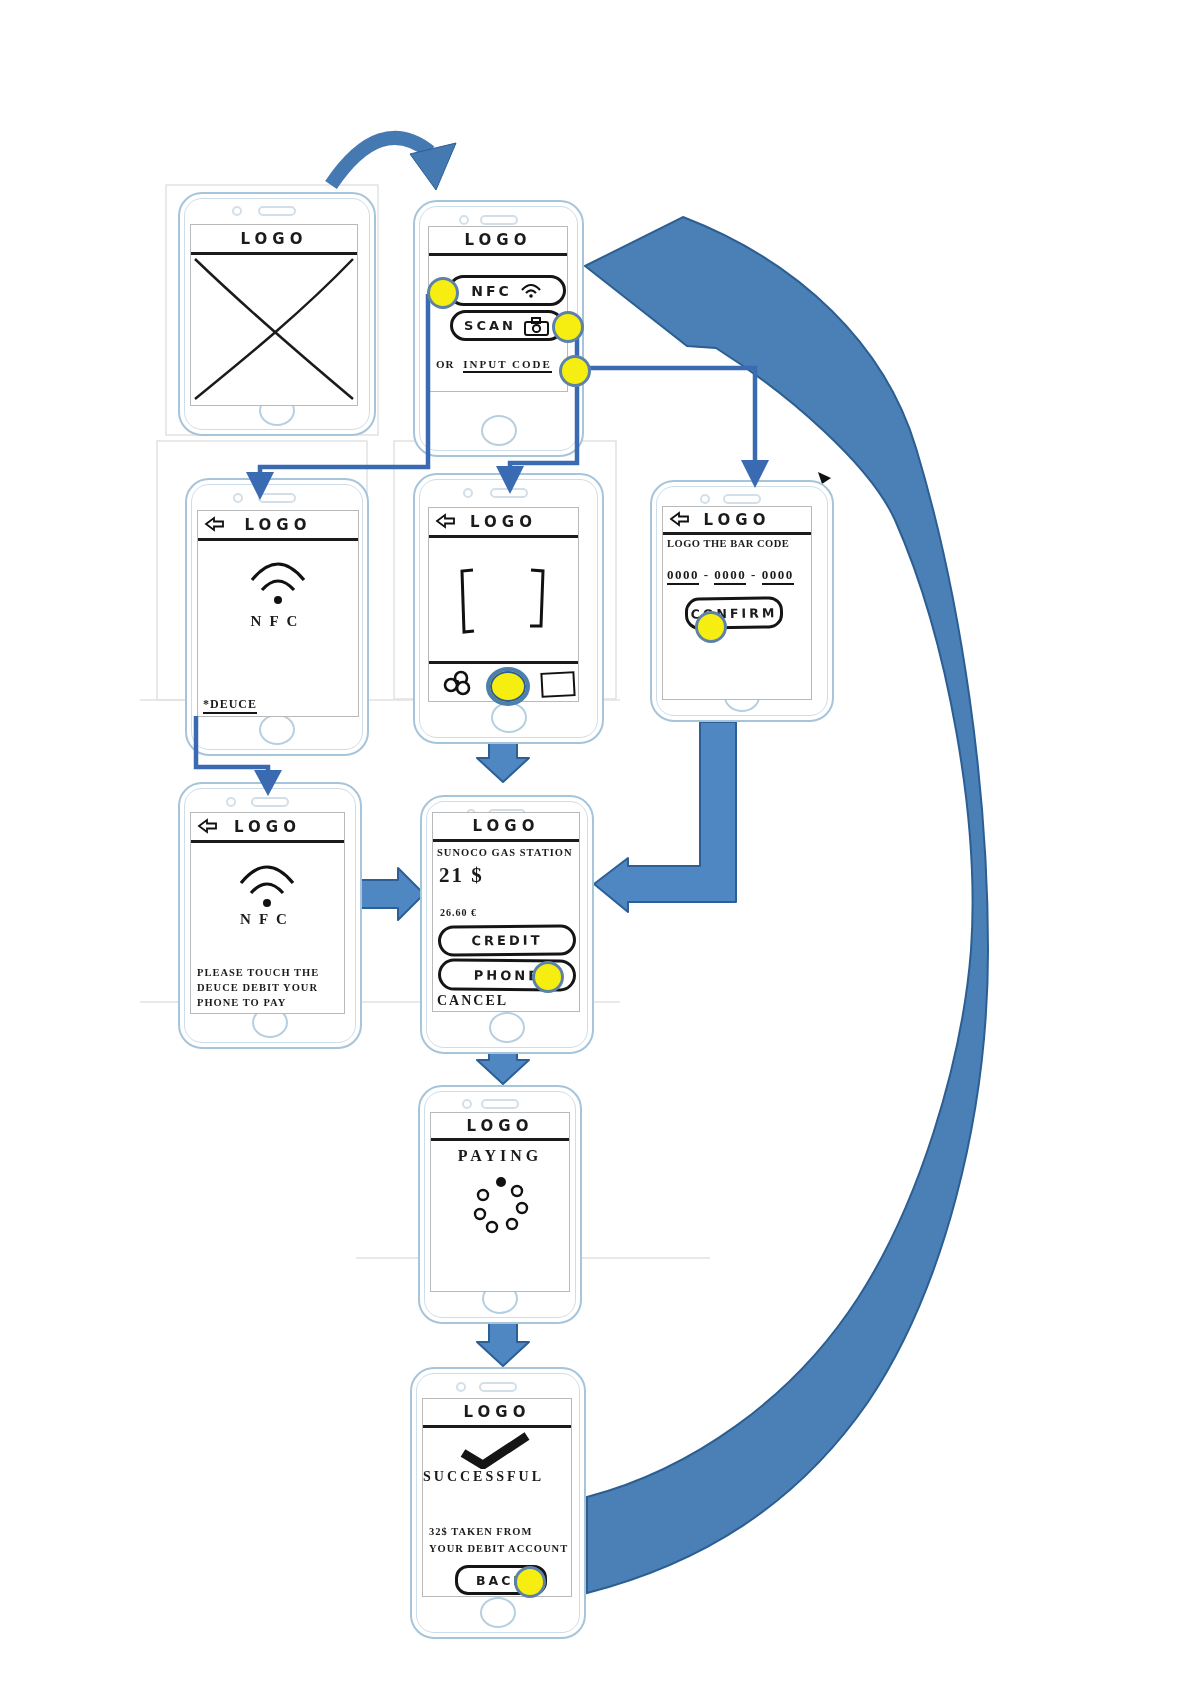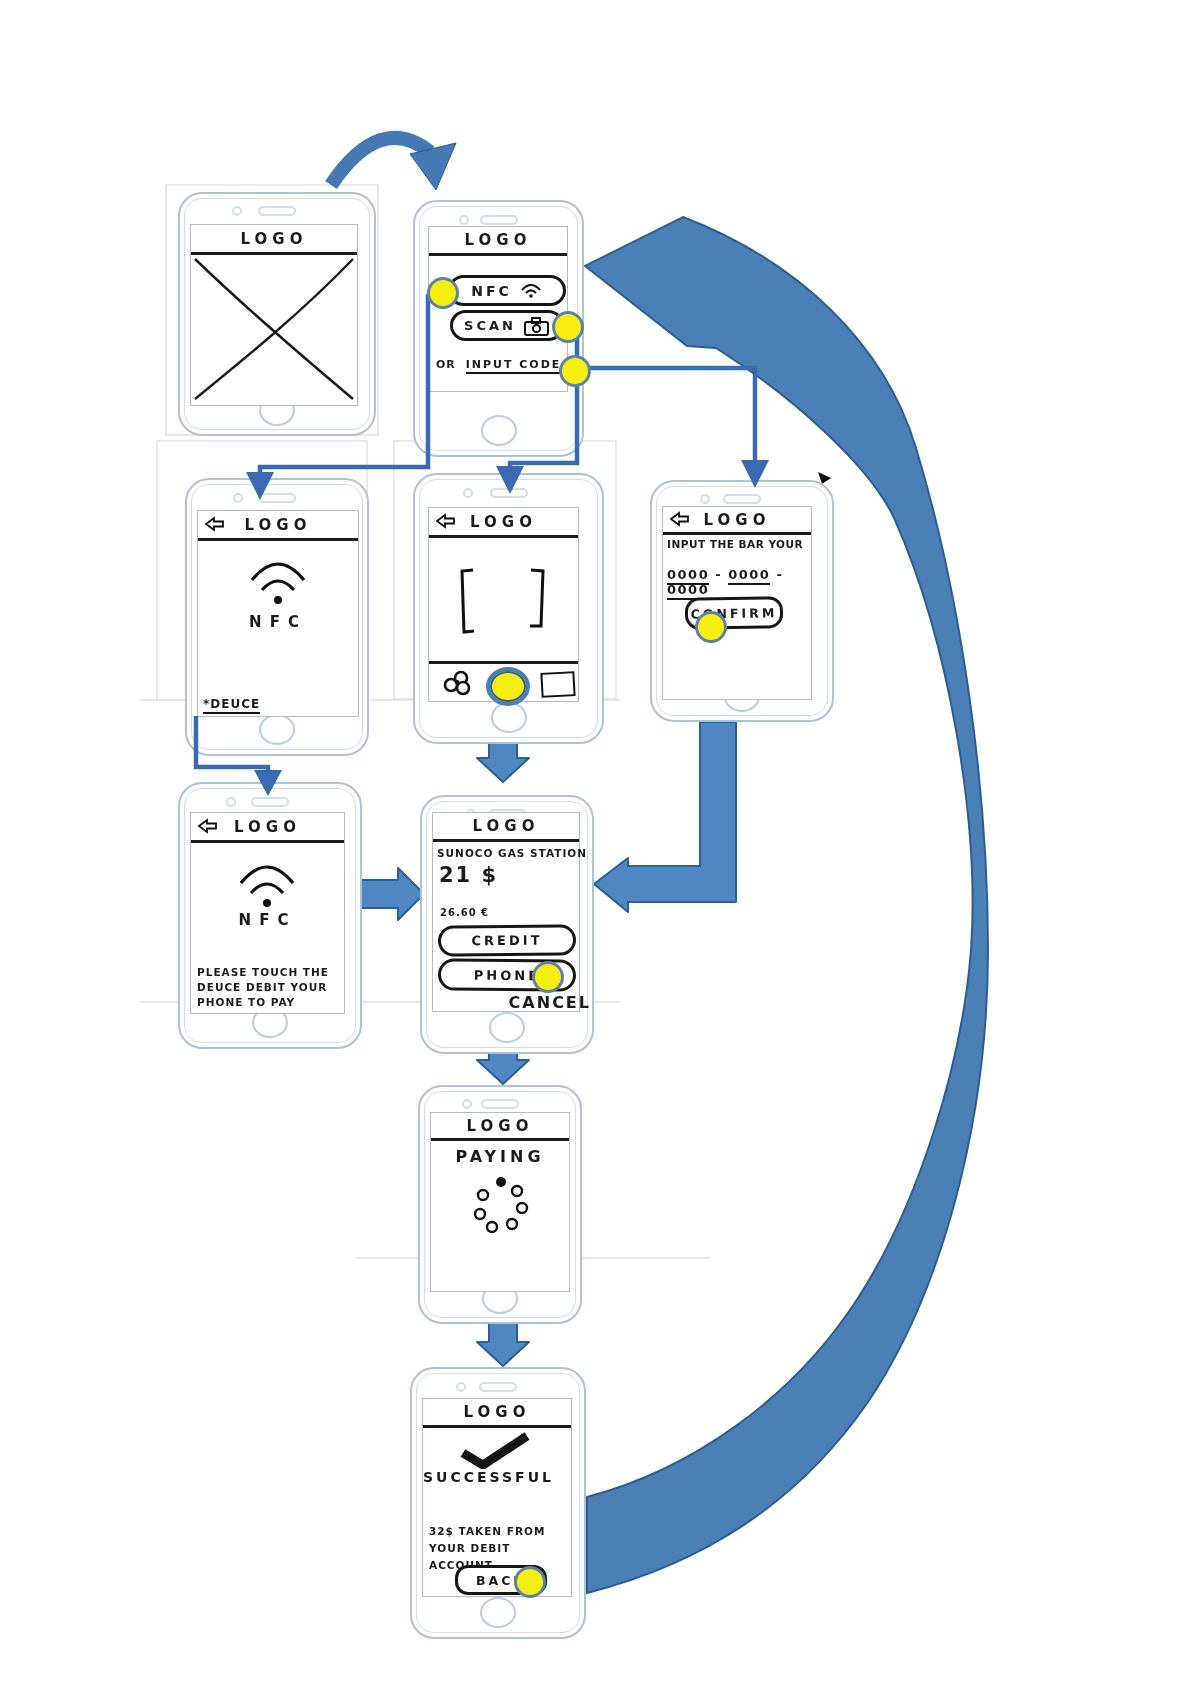--- a/index.html
+++ b/index.html
@@ -20,21 +20,21 @@
   .screen{position:absolute;background:#fff;border:1px solid #b9b9b9;z-index:12;}
   .hdr{position:absolute;left:0;top:0;right:0;height:27px;border-bottom:3px solid #1b1b1b;
        display:flex;align-items:center;justify-content:center;font-weight:700;font-size:15px;
        letter-spacing:5px;}
   .backarrow{position:absolute;left:5px;top:5px;width:22px;height:16px;}
   .pill{position:absolute;border:3px solid #151515;border-radius:16px;background:#fff;
         display:flex;align-items:center;justify-content:center;gap:7px;font-weight:700;
         font-size:14px;letter-spacing:3px;}
   .tap{position:absolute;width:26px;height:26px;border-radius:50%;background:#f6ee10;
        border:3px solid #5c82a8;z-index:40;}
-  .ink{position:absolute;font-weight:700;}
+  .ink{position:absolute;font-weight:700;font-family:Liberation Serif, serif;}
   .u{border-bottom:2px solid #151515;padding-bottom:1px;}
   .faintline{stroke:#e2e2e2;stroke-width:1.5;fill:none;}
   .conn{stroke:#3a6bb2;stroke-width:4.5;fill:none;}
   .connhead{fill:#3a6bb2;stroke:none;}
   .block{fill:#4e87c2;stroke:#2b5f96;stroke-width:2;stroke-linejoin:round;}
 </style>
 </head>
 <body>
 
 <div id="canvas">
@@ -168,21 +168,21 @@
   <div class="phone" style="left:650px;top:480px;width:180px;height:238px;">
     <span class="speaker" style="top:12px;"></span>
       <span class="cam" style="left:48px;top:12px;"></span>
     <span class="home-btn" style="bottom:8px;"></span>
   </div>
   <div class="screen" style="left:662px;top:506px;width:148px;height:192px;">
     <div class="hdr" style="height:25px;">LOGO</div>
     <svg class="backarrow" style="top:4px;">
       <path d="M3,8 L11,2 L11,5.5 L20,5.5 L20,10.5 L11,10.5 L11,14 Z" stroke="#111" stroke-width="1.8" fill="none"></path>
     </svg>
-    <div class="ink" style="left:4px;top:31px;font-size:10.5px;letter-spacing:0.5px;white-space:nowrap;">INPUT THE BAR YOUR</div>
+    <div class="ink" style="left:4px;top:31px;font-size:10.5px;letter-spacing:0.5px;white-space:nowrap;">LOGO THE BAR CODE</div>
     <div class="ink" style="left:4px;top:60px;font-size:13px;letter-spacing:1.5px;">
       <span class="u">0000</span>
       <span>-</span>
       <span class="u">0000</span>
       <span>-</span>
       <span class="u">0000</span>
     </div>
     <div class="pill" style="left:22px;top:90px;width:92px;height:26px;font-size:12.5px;border-radius:14px;transform:rotate(-1deg);">
       <span>CONFIRM</span>
     </div>
@@ -220,21 +220,21 @@
     <div class="hdr" style="height:26px;">LOGO</div>
     <div class="ink" style="left:4px;top:34px;font-size:10.5px;letter-spacing:1px;white-space:nowrap;">SUNOCO GAS STATION</div>
     <div class="ink" style="left:6px;top:50px;font-size:21px;letter-spacing:2px;">21 $</div>
     <div class="ink" style="left:7px;top:78px;font-size:10px;letter-spacing:1px;margin-top:16px;">26.60 €</div>
     <div class="pill" style="left:5px;top:112px;width:132px;height:25px;font-size:13px;transform:rotate(-0.5deg);">
       <span>CREDIT</span>
     </div>
     <div class="pill" style="left:5px;top:146px;width:132px;height:26px;font-size:13px;transform:rotate(0.5deg);">
       <span>PHONE</span>
     </div>
-    <div class="ink" style="left:12px;top:180px;width:100%;text-align:right;font-size:16px;letter-spacing:2px;">CANCEL</div>
+    <div class="ink" style="left:4px;top:180px;width:100%;text-align:left;font-size:14px;letter-spacing:2px;">CANCEL</div>
   </div>
 
   <div class="phone" style="left:418px;top:1085px;width:160px;height:235px;">
     <span class="speaker" style="top:12px;"></span>
       <span class="cam" style="left:42px;top:12px;"></span>
     <span class="home-btn" style="bottom:8px;"></span>
   </div>
   <div class="screen" style="left:430px;top:1112px;width:138px;height:178px;">
     <div class="hdr" style="height:25px;">LOGO</div>
     <div class="ink" style="left:0;top:34px;width:100%;text-align:center;font-size:16px;letter-spacing:4px;">PAYING</div>

